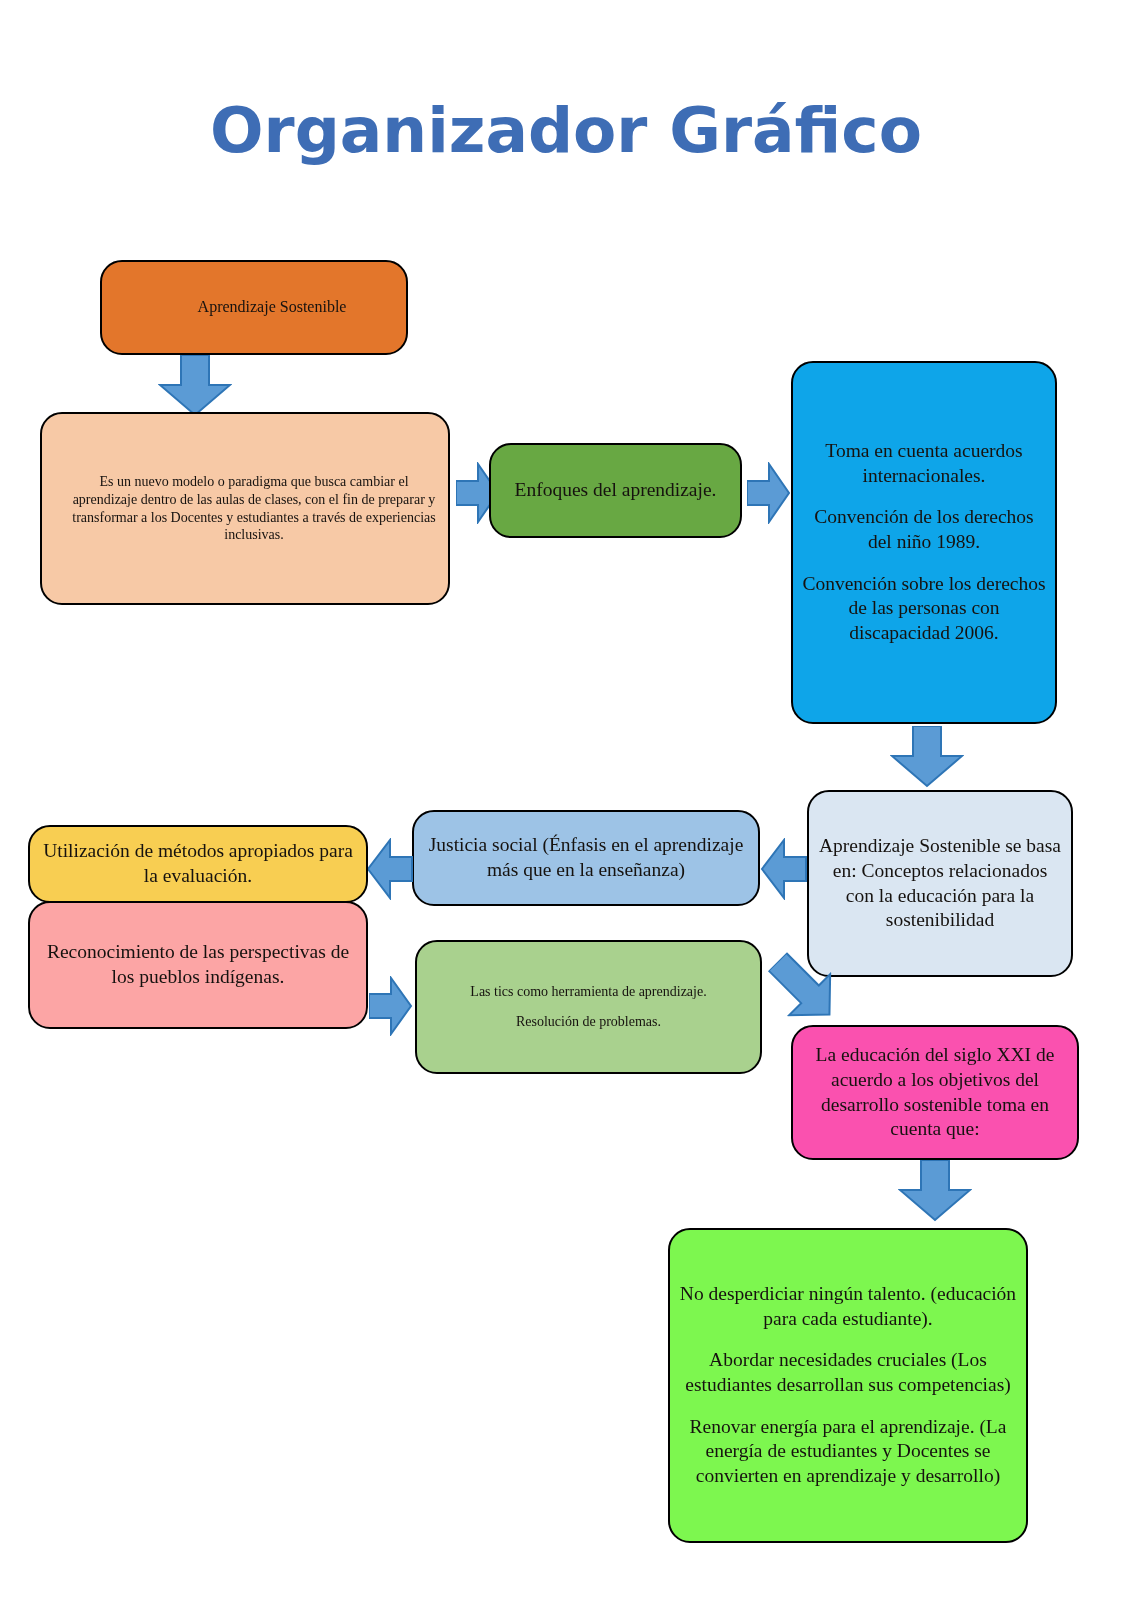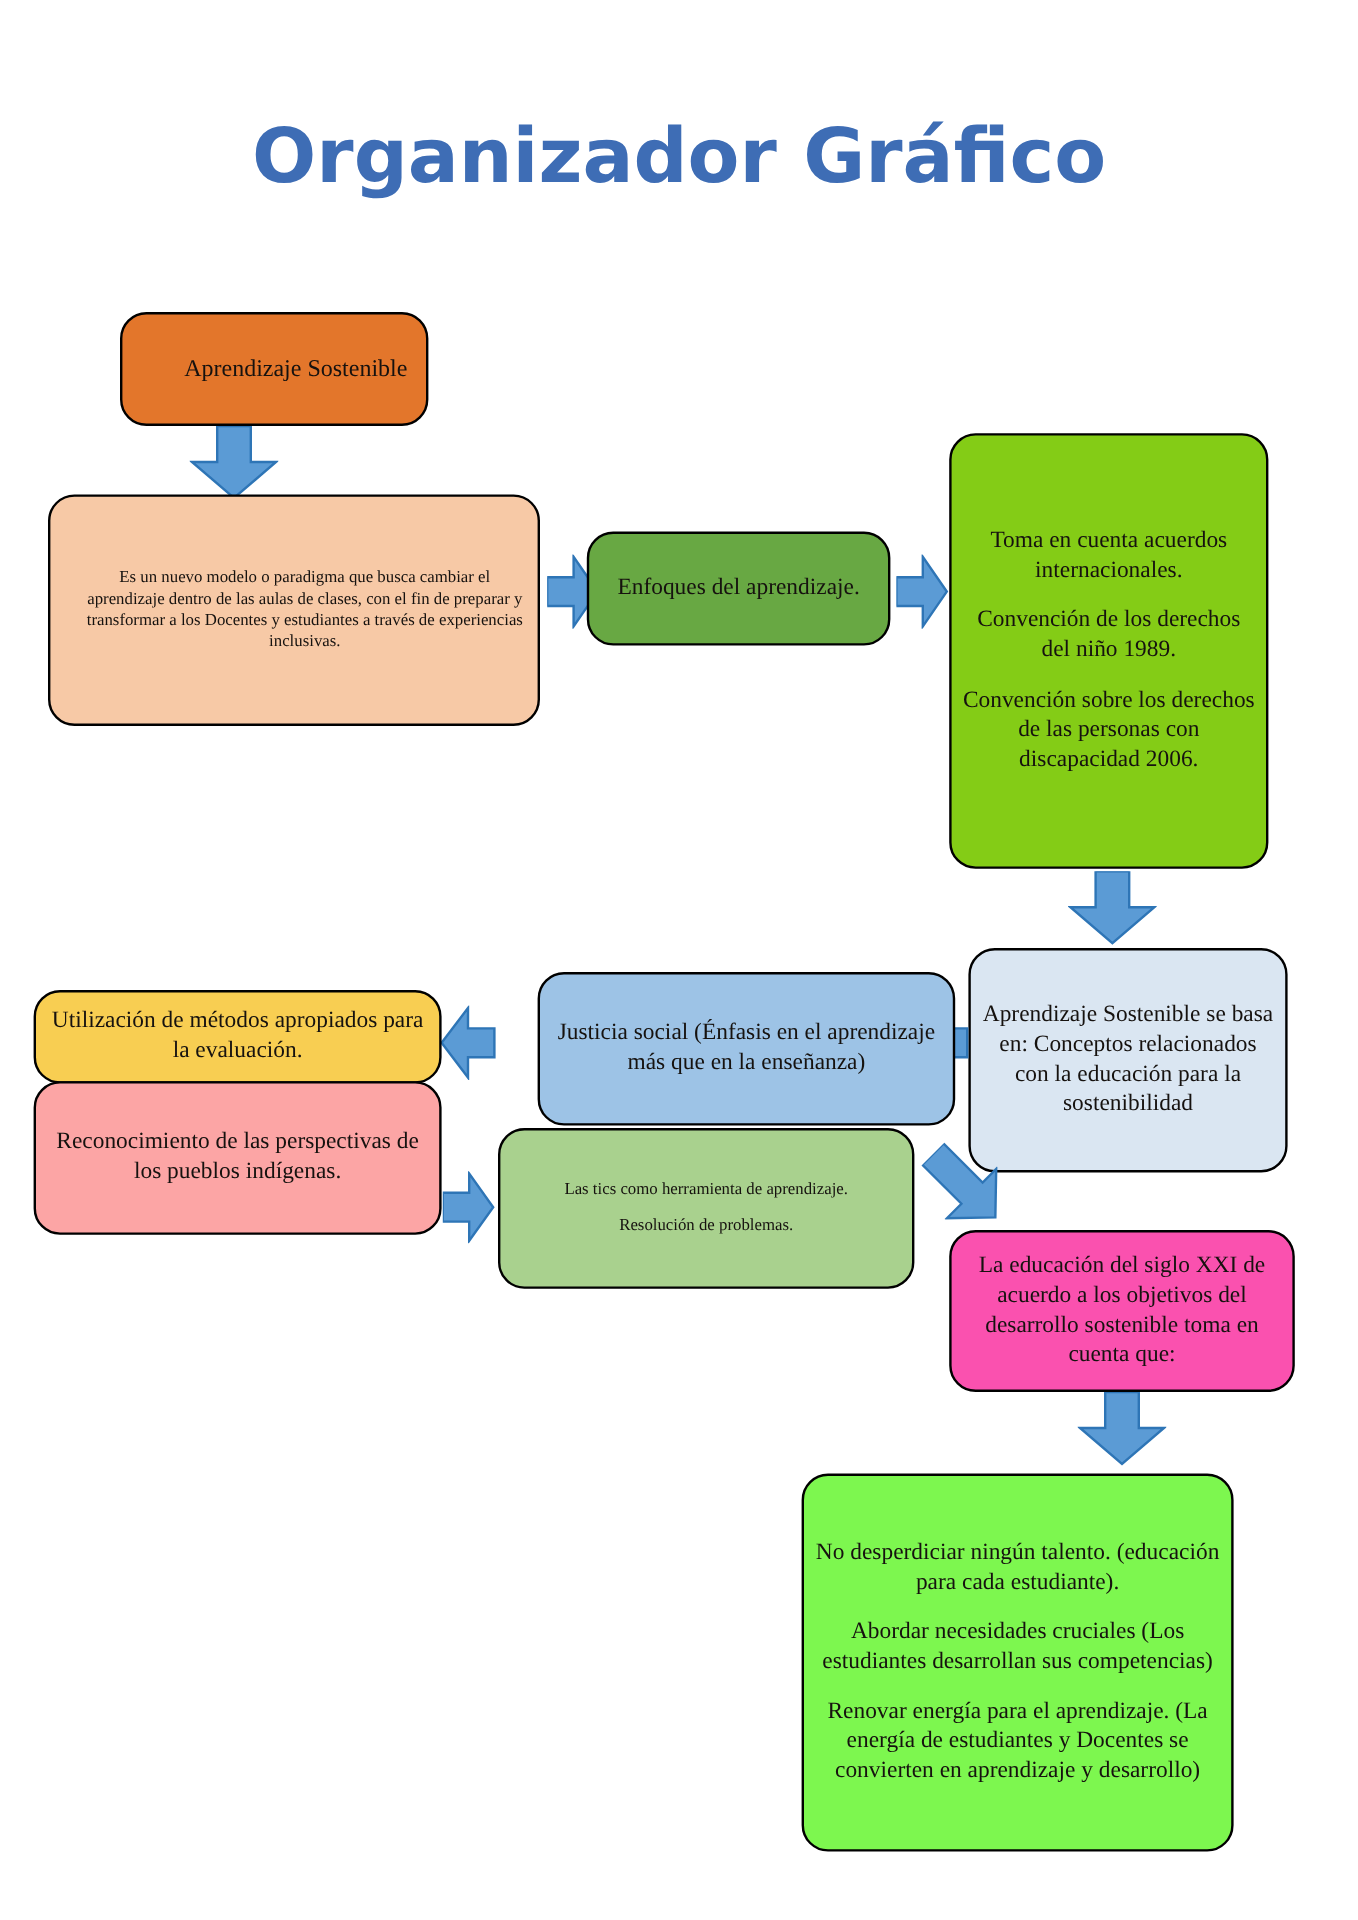--- a/index.html
+++ b/index.html
@@ -68,21 +68,21 @@
   }
   .arrow svg { display: block; }
 </style>
 </head>
 <body>
 
 <div id="canvas">
 
   <div id="title">Organizador Gráfico</div>
 
-  <div class="box" style="left:100px; top:260px; width:257px; height:95px; background:#E3762B; font-size:20px;padding-left:36px;">
+  <div class="box" style="left:100px; top:260px; width:308px; height:95px; background:#E3762B; font-size:16px;padding-left:36px;">
     <p>Aprendizaje Sostenible</p>
   </div>
 
   <div class="arrow" style="left:158px; top:355px;">
     <svg width="74" height="62" viewBox="0 0 74 62">
       <polygon points="23,0 51,0 51,30 72,30 37,60 2,30 23,30" fill="#5B9BD5" stroke="#2E75B6" stroke-width="2"></polygon>
     </svg>
   </div>
 
   <div class="box" style="left:40px; top:412px; width:410px; height:193px; background:#F7C9A6; font-size:14px;padding-left:18px;">
@@ -98,21 +98,21 @@
   <div class="box" style="left:489px; top:443px; width:253px; height:95px; background:#68A843; font-size:19.5px;">
     <p>Enfoques del aprendizaje.</p>
   </div>
 
   <div class="arrow" style="left:747px; top:462px;">
     <svg width="44" height="62" viewBox="0 0 44 62">
       <polygon points="0,19 22,19 22,2 42,31 22,60 22,43 0,43" fill="#5B9BD5" stroke="#2E75B6" stroke-width="2"></polygon>
     </svg>
   </div>
 
-  <div class="box" style="left:791px; top:361px; width:266px; height:363px; background:#84cc16; font-size:19.5px;">
+  <div class="box" style="left:791px; top:361px; width:266px; height:363px; background:#0ea5e9; font-size:19.5px;">
     <p>Toma en cuenta acuerdos internacionales.</p>
     <p>Convención de los derechos del niño 1989.</p>
     <p>Convención sobre los derechos de las personas con discapacidad 2006.</p>
   </div>
 
   <div class="arrow" style="left:890px; top:726px;">
     <svg width="74" height="62" viewBox="0 0 74 62">
       <polygon points="23,0 51,0 51,30 72,30 37,60 2,30 23,30" fill="#5B9BD5" stroke="#2E75B6" stroke-width="2"></polygon>
     </svg>
   </div>
@@ -120,21 +120,21 @@
   <div class="box" style="left:807px; top:790px; width:266px; height:187px; background:#DAE6F2; font-size:19.5px;">
     <p>Aprendizaje Sostenible se basa en: Conceptos relacionados con la educación para la sostenibilidad</p>
   </div>
 
   <div class="arrow" style="left:760px; top:838px;">
     <svg width="48" height="62" viewBox="0 0 48 62">
       <polygon points="46,19 24,19 24,2 2,31 24,60 24,43 46,43" fill="#5B9BD5" stroke="#2E75B6" stroke-width="2"></polygon>
     </svg>
   </div>
 
-  <div class="box" style="left:412px; top:810px; width:348px; height:128px; background:#9DC3E6; font-size:19.5px;margin-left:36px;">
+  <div class="box" style="left:412px; top:810px; width:348px; height:96px; background:#9DC3E6; font-size:19.5px;">
     <p>Justicia social (Énfasis en el aprendizaje más que en la enseñanza)</p>
   </div>
 
   <div class="arrow" style="left:366px; top:838px;">
     <svg width="48" height="62" viewBox="0 0 48 62">
       <polygon points="46,19 24,19 24,2 2,31 24,60 24,43 46,43" fill="#5B9BD5" stroke="#2E75B6" stroke-width="2"></polygon>
     </svg>
   </div>
 
   <div class="box" style="left:28px; top:825px; width:340px; height:78px; background:#F8CE52; font-size:19.5px;">

